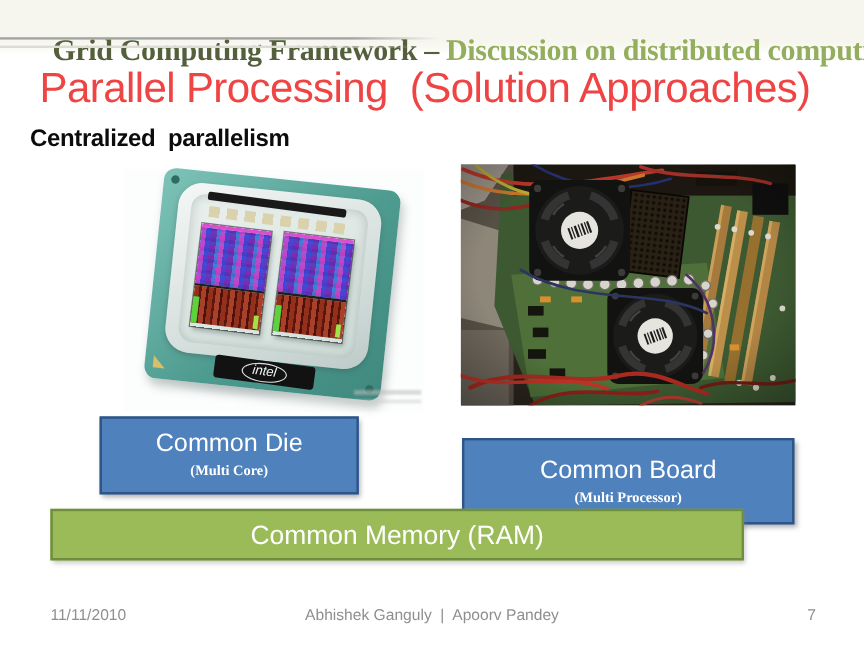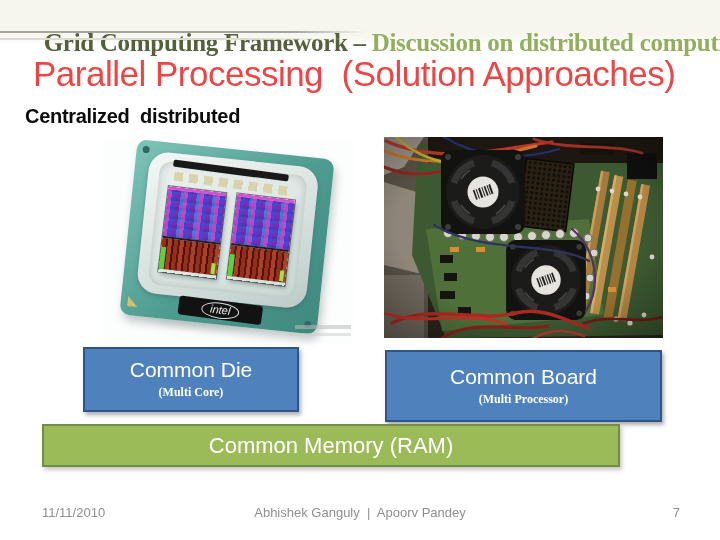--- a/index.html
+++ b/index.html
@@ -72,21 +72,21 @@
 
   
   .photo-mobo{position:absolute;left:384px;top:137px;width:279px;height:201px;}
   .photo-mobo svg{display:block;}
 
   
   .callout{position:absolute;background:#4f81bd;border:2px solid #2f5586;color:#fff;
     display:flex;flex-direction:column;align-items:center;justify-content:center;
     box-shadow:2px 3px 4px rgba(110,110,110,.55);}
   .box-die{left:83px;top:347px;width:216px;height:65px;}
-  .box-board{left:385px;top:350px;width:277px;height:72px;}
+  .box-board{left:385px;top:365px;width:277px;height:72px;}
   .callout-line1{font-size:21px;line-height:25px;}
   .callout-line2{font-family:"Liberation Serif",serif;font-weight:700;font-size:12px;line-height:20px;}
   .bar-memory{position:absolute;left:42px;top:424px;width:578px;height:43px;background:#9bbb59;
     border:2px solid #6f8e3e;color:#fff;display:flex;align-items:center;justify-content:center;
     font-size:22px;box-shadow:2px 3px 4px rgba(130,130,130,.45);}
 
   
   .footer-date,.footer-authors,.footer-page{position:absolute;top:505px;color:#8f8f8f;
     font-size:13px;white-space:pre;}
   .footer-date{left:42px;}
@@ -100,21 +100,21 @@
 
   <div class="header-band">
     <div class="header-title">
       <span class="header-primary">Grid Computing Framework – </span><span class="header-secondary">Discussion on distributed computing</span>
     </div>
     <div class="header-rule-1"></div>
     <div class="header-rule-2"></div>
   </div>
 
   <div class="slide-title">Parallel Processing  (Solution Approaches)</div>
-  <div class="slide-subtitle">Centralized  distributed</div>
+  <div class="slide-subtitle">Centralized  parallelism</div>
 
   <div class="photo-cpu">
     <div class="cpu-shadow"></div>
     <div class="cpu">
       <div class="cpu-pcb">
           <div class="cpu-pcb-dot"></div>
         </div>
       <div class="cpu-ihs">
         <div class="cpu-ihs-inner"></div>
       </div>

